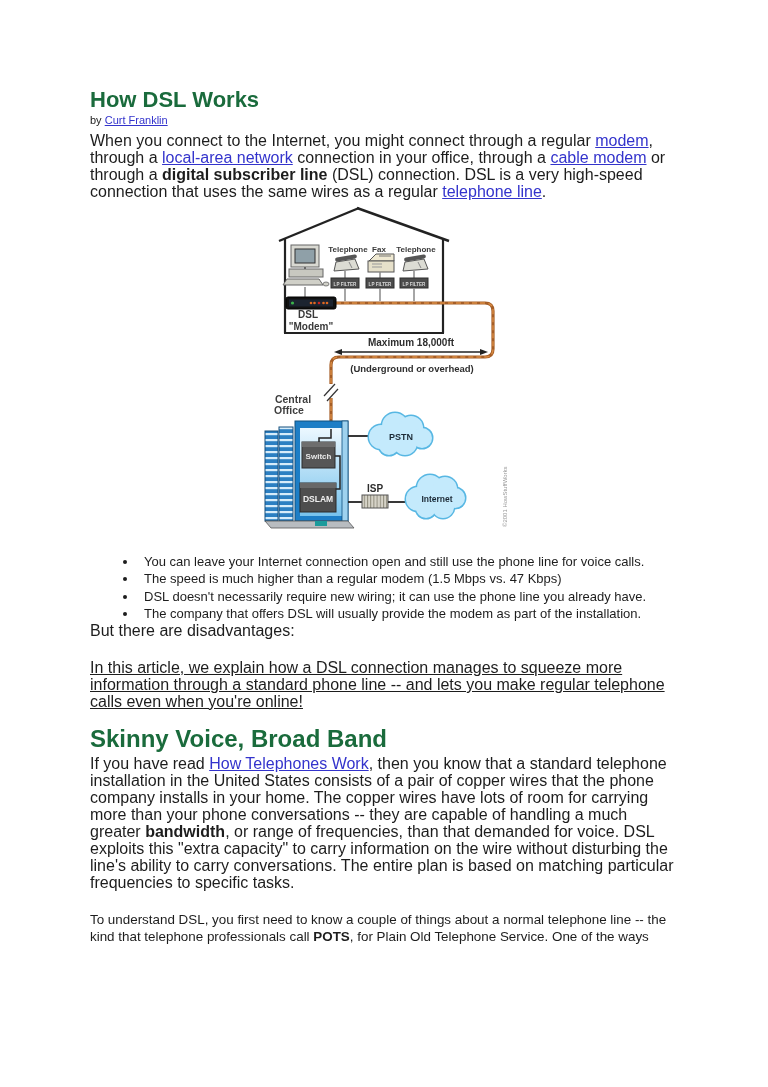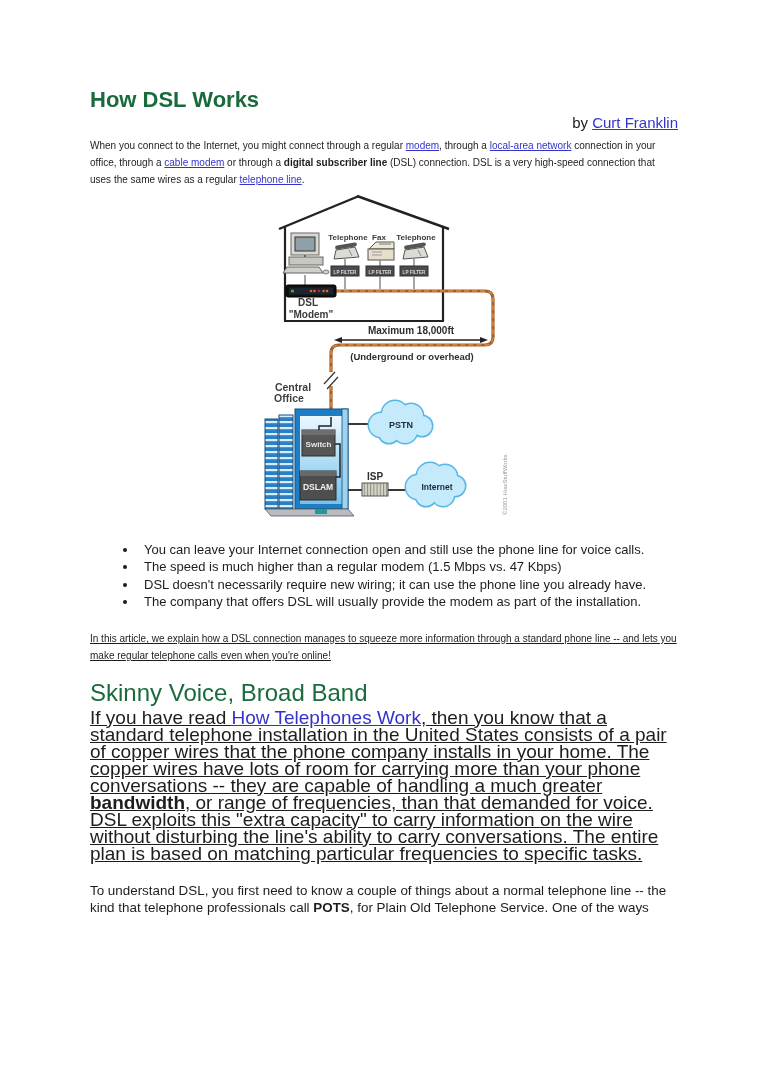--- a/index.html
+++ b/index.html
@@ -1,29 +1,29 @@
 <!DOCTYPE html>
 <html><head>
 <meta charset="utf-8">
 <style>
   html,body{margin:0;padding:0;background:#ffffff;}
   body{width:768px;height:1087px;font-family:"Liberation Sans",sans-serif;color:#1d1d1d;overflow:hidden;}
   .page{box-sizing:border-box;width:768px;height:1087px;padding:88px 90px 0 90px;background:#fff;}
   h1{font-size:22px;line-height:1.1;color:#1a6b3c;margin:0 0 2px 0;font-weight:bold;}
-  .byline{font-size:15px;margin:0 0 6px 0;color:#1d1d1d;text-align:right;}
+  .byline{font-size:11px;margin:0 0 6px 0;color:#1d1d1d;}
   a.lnk{color:#3333cc;text-decoration:underline;cursor:pointer;}
-  p.body{font-size:10px;line-height:17px;margin:0;}
+  p.body{font-size:16px;line-height:17px;margin:0;}
   .b{font-weight:bold;}
   .diagram-wrap{width:260px;margin:5px 0 0 165px;}
   .lead{margin-top:19px;}
   ul.blist{margin:16px 0 0 0;padding:0 0 0 48px;font-size:13px;line-height:17.2px;}
   ul.blist li{padding-left:6px;margin:0;}
   p.closing{margin-top:20px;text-decoration:underline;}
-  h2{font-size:24px;font-weight:normal;color:#1a6b3c;margin:15px 0 0 0;line-height:1.15;}
-  p.sec{font-size:19px;line-height:17px;margin:2px 0 0 0;text-decoration:underline;}
+  h2{font-size:24px;font-weight:bold;color:#1a6b3c;margin:15px 0 0 0;line-height:1.15;}
+  p.sec{font-size:16px;line-height:17px;margin:2px 0 0 0;}
   p.sec2{font-size:13.4px;line-height:17px;margin:20px 0 18px 0;}
   svg text{font-family:"Liberation Sans",sans-serif;}
 </style>
 </head>
 <body>
 
 <div class="page">
 
   <h1>How DSL Works</h1>
 
@@ -214,20 +214,21 @@
     </svg>
   </div>
 
   <ul class="blist">
     <li>You can leave your Internet connection open and still use the phone line for voice calls.</li>
     <li>The speed is much higher than a regular modem (1.5 Mbps vs. 47 Kbps)</li>
     <li>DSL doesn't necessarily require new wiring; it can use the phone line you already have.</li>
     <li>The company that offers DSL will usually provide the modem as part of the installation.</li>
   </ul>
 
+  <p class="body lead">But there are disadvantages:</p>
 
   <p class="body closing">In this article, we explain how a DSL connection manages to squeeze more information through a standard phone line -- and lets you make regular telephone calls even when you're online!</p>
 
   <h2>Skinny Voice, Broad Band</h2>
 
   <p class="sec"><span>If you have read </span><a class="lnk">How Telephones Work</a><span>, then you know that a standard telephone installation in the United States consists of a pair of copper wires that the phone company installs in your home. The copper wires have lots of room for carrying more than your phone conversations -- they are capable of handling a much greater </span><span class="b">bandwidth</span><span>, or range of frequencies, than that demanded for voice. DSL exploits this "extra capacity" to carry information on the wire without disturbing the line's ability to carry conversations. The entire plan is based on matching particular frequencies to specific tasks.</span></p>
 
   <p class="sec2"><span>To understand DSL, you first need to know a couple of things about a normal telephone line -- the kind that telephone professionals call </span><span class="b">POTS</span><span>, for Plain Old Telephone Service. One of the ways</span></p>
 
 </div>

